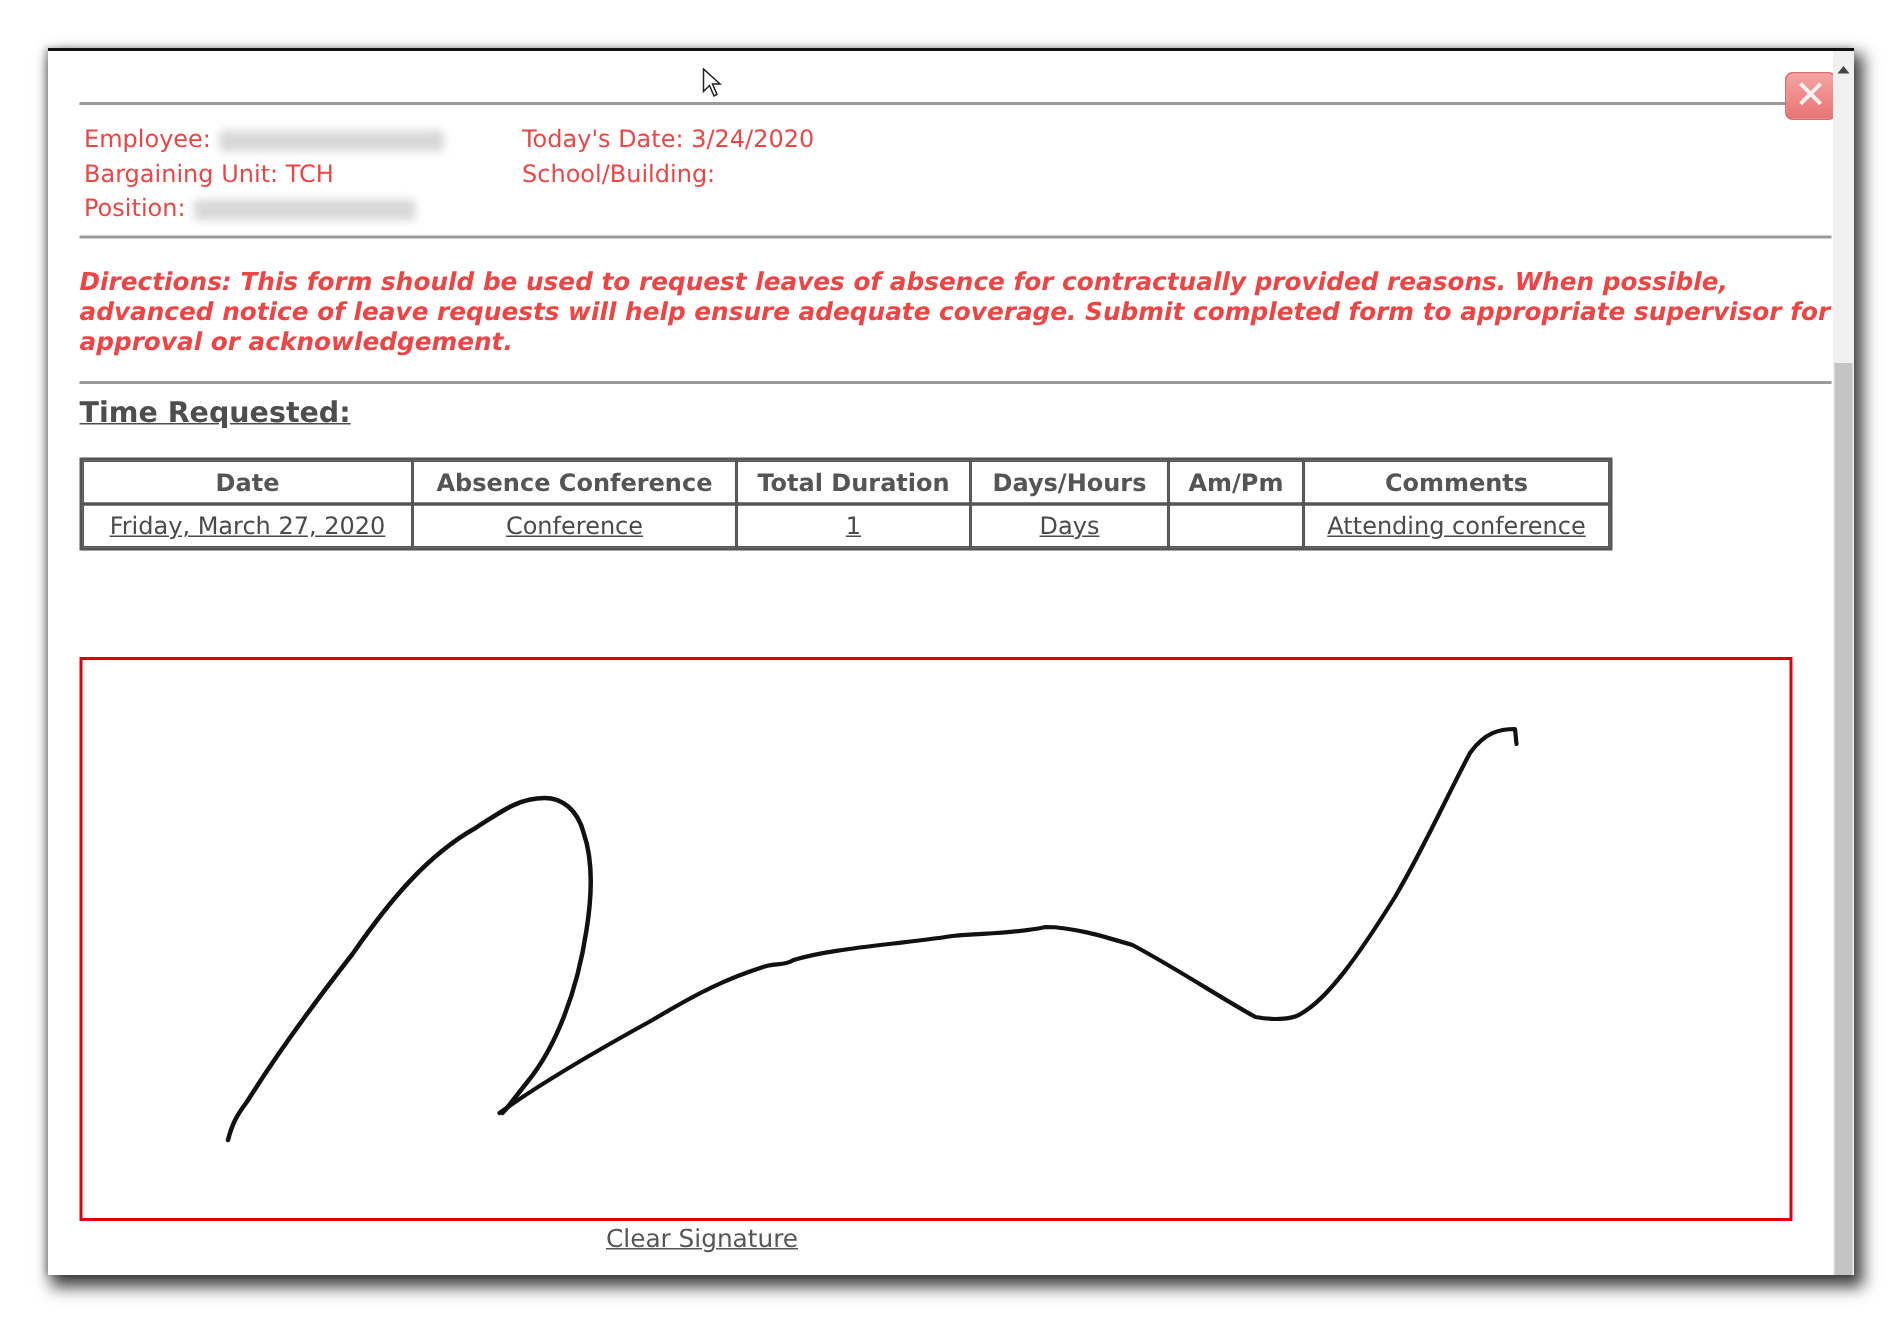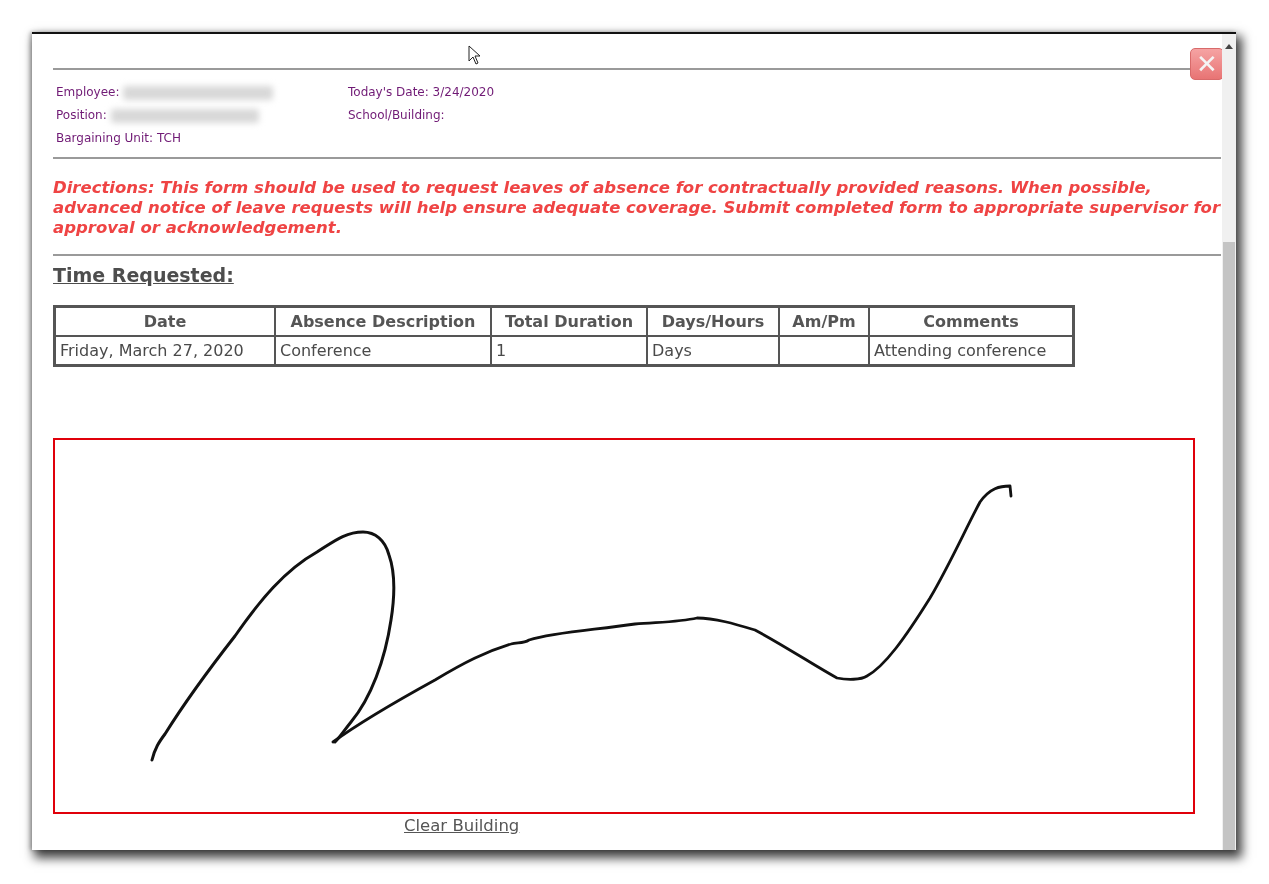--- a/index.html
+++ b/index.html
@@ -20,71 +20,71 @@
   .scroll-up { position:absolute; top:10px; left:3px; width:0; height:0;
     border-left:4px solid transparent; border-right:4px solid transparent; border-bottom:5px solid #444; }
   .scroll-thumb { position:absolute; left:1px; top:208px; width:12px; height:610px; background:#c4c4c4; }
   .close-btn {
     position:absolute; left:1158px; top:14px; width:34px; height:32px; border-radius:5px;
     background:linear-gradient(#f5a3a3,#e87474); border:1px solid #d86a6a; box-sizing:border-box;
     display:flex; align-items:center; justify-content:center; cursor:pointer;
   }
   .close-btn span { color:#f4f4f4; font-size:26px; font-weight:bold; line-height:1; }
   .hr { position:absolute; left:21px; height:0; border-top:2px solid #9a9a9a; width:1168px; }
-  .info { position:absolute; font-size:12px; line-height:23px; color:#701a75; }
+  .info { position:absolute; font-size:16px; line-height:23px; color:#ef4444; }
   .blur { display:inline-block; height:14px; background:#d8d8d8; filter:blur(3px); vertical-align:middle; border-radius:3px; }
   .directions {
     position:absolute; left:21px; top:144px; width:1170px; font-size:16.5px; line-height:20px;
     font-weight:bold; font-style:italic; color:#ef4444;
   }
   .section-title { position:absolute; left:21px; top:230px; font-size:19px; font-weight:bold; text-decoration:underline; color:#4d4d4d; }
   table.tr { position:absolute; left:21px; top:271px; border-collapse:separate; border-spacing:0;
     border:2px solid #555; font-size:16px; color:#4a4a4a; }
   table.tr td, table.tr th { border:1px solid #555; outline:1px solid #555; padding:0 4px; height:27px; white-space:nowrap; }
   table.tr th { font-weight:bold; color:#555; }
-  table.tr td { text-align:left; }
+  table.tr td { text-align:center;text-decoration:underline; }
   .sig-box { position:absolute; left:21px; top:404px; width:1142px; height:376px;
     border:2px solid #e0000a; box-sizing:border-box; }
   .sig-box svg { position:absolute; left:0; top:0; }
   .sig-note { position:absolute; left:21px; top:782px; font-size:16.5px; color:#555; }
   .clear-link { position:absolute; left:372px; top:782px; font-size:16.5px; color:#555; text-decoration:underline; cursor:pointer; }
   .cursor { position:absolute; left:468px; top:45px; }
 </style>
 </head>
 <body>
 
 <div class="dialog">
   <div class="dialog-inner">
 
     <div class="hr" style="top:34px;"></div>
 
     <div class="info" style="left:24px; top:47px;">
       <div><span>Employee:</span> <span class="blur" style="width:150px;"></span></div>
+      <div>Bargaining Unit: TCH</div>
       <div><span>Position:</span> <span class="blur" style="width:148px;"></span></div>
-      <div>Bargaining Unit: TCH</div>
     </div>
 
     <div class="info" style="left:316px; top:47px;">
       <div>Today's Date: 3/24/2020</div>
       <div>School/Building:</div>
     </div>
 
     <div class="hr" style="top:123px;"></div>
 
     <div class="directions">Directions: This form should be used to request leaves of absence for contractually provided reasons. When possible, advanced notice of leave requests will help ensure adequate coverage. Submit completed form to appropriate supervisor for approval or acknowledgement.</div>
 
     <div class="hr" style="top:220px;"></div>
 
     <div class="section-title">Time Requested:</div>
 
     <table class="tr">
       <thead>
         <tr>
           <th style="width:210px;">Date</th>
-          <th style="width:206px;">Absence Description</th>
+          <th style="width:206px;">Absence Conference</th>
           <th style="width:146px;">Total Duration</th>
           <th style="width:122px;">Days/Hours</th>
           <th style="width:80px;">Am/Pm</th>
           <th style="width:194px;margin-left:34px;">Comments</th>
         </tr>
       </thead>
       <tbody>
         <tr>
           <td>Friday, March 27, 2020</td>
           <td>Conference</td>
@@ -96,21 +96,21 @@
       </tbody>
     </table>
 
     <div class="sig-box">
       <svg width="1142" height="376" viewBox="0 0 1142 376">
         <path d="M97,320 C100,308 104,302 110,294 C130,262 155,228 180,196 C205,160 230,130 262,112 C278,102 290,92 308,92 C320,92 330,100 334,115 C340,132 340,155 336,180 C330,220 316,258 296,282 C288,292 284,298 280,302" fill="none" stroke="#111" stroke-width="3" stroke-linecap="round" stroke-linejoin="round"></path>
         <path d="M278,302 C300,286 340,262 380,240 C410,222 430,212 456,204 C462,202 468,204 474,200 C500,192 540,190 580,184 C605,182 625,182 642,178 C660,178 680,184 700,190 C730,206 760,226 782,238 C792,240 806,240 812,236 C830,226 850,198 875,158 C895,124 910,90 925,62 C935,48 945,46 955,46 L956,56" fill="none" stroke="#111" stroke-width="2.8" stroke-linecap="round" stroke-linejoin="round"></path>
       </svg>
     </div>
 
-    <div class="clear-link">Clear Building</div>
+    <div class="clear-link">Clear Signature</div>
 
     <div class="close-btn">
       <span>✕</span>
     </div>
   </div>
 
   <div class="scrollbar">
     <div class="scroll-up"></div>
     <div class="scroll-thumb"></div>
   </div>

